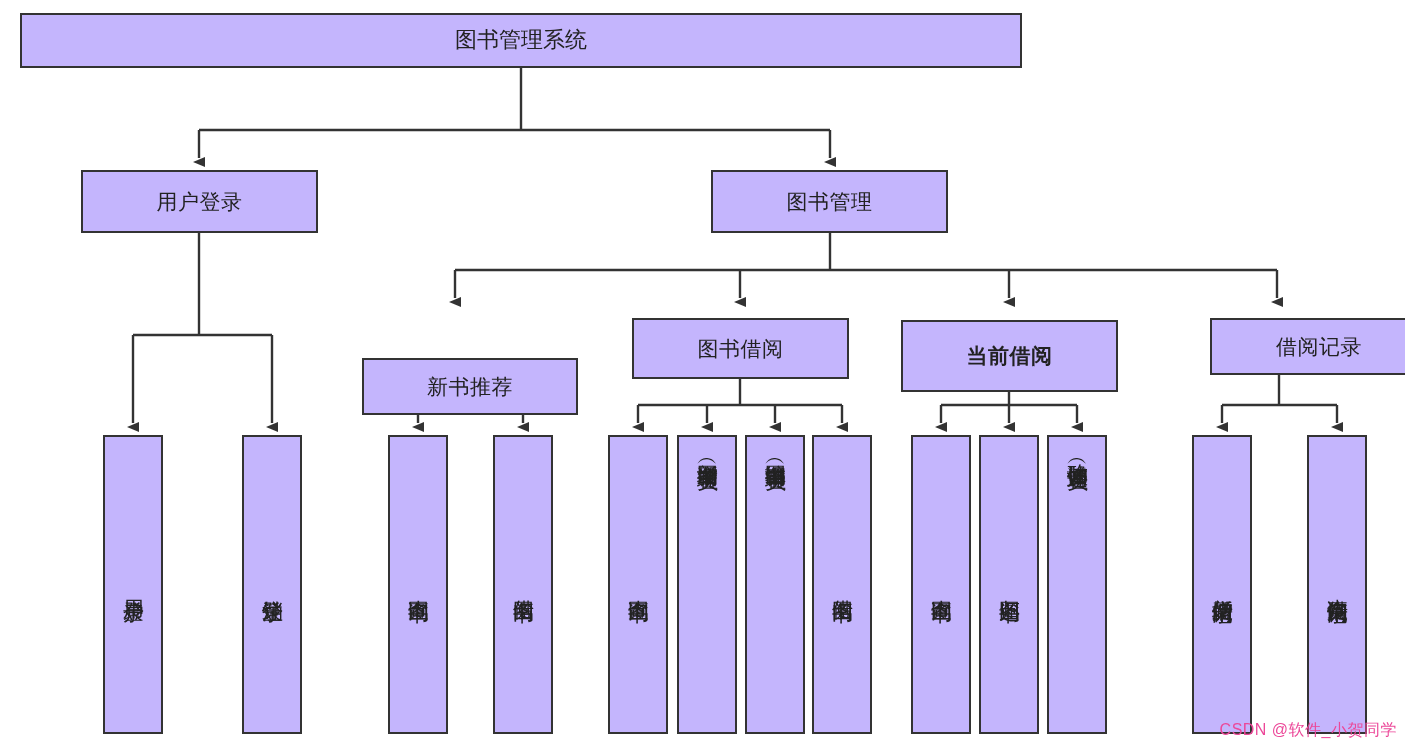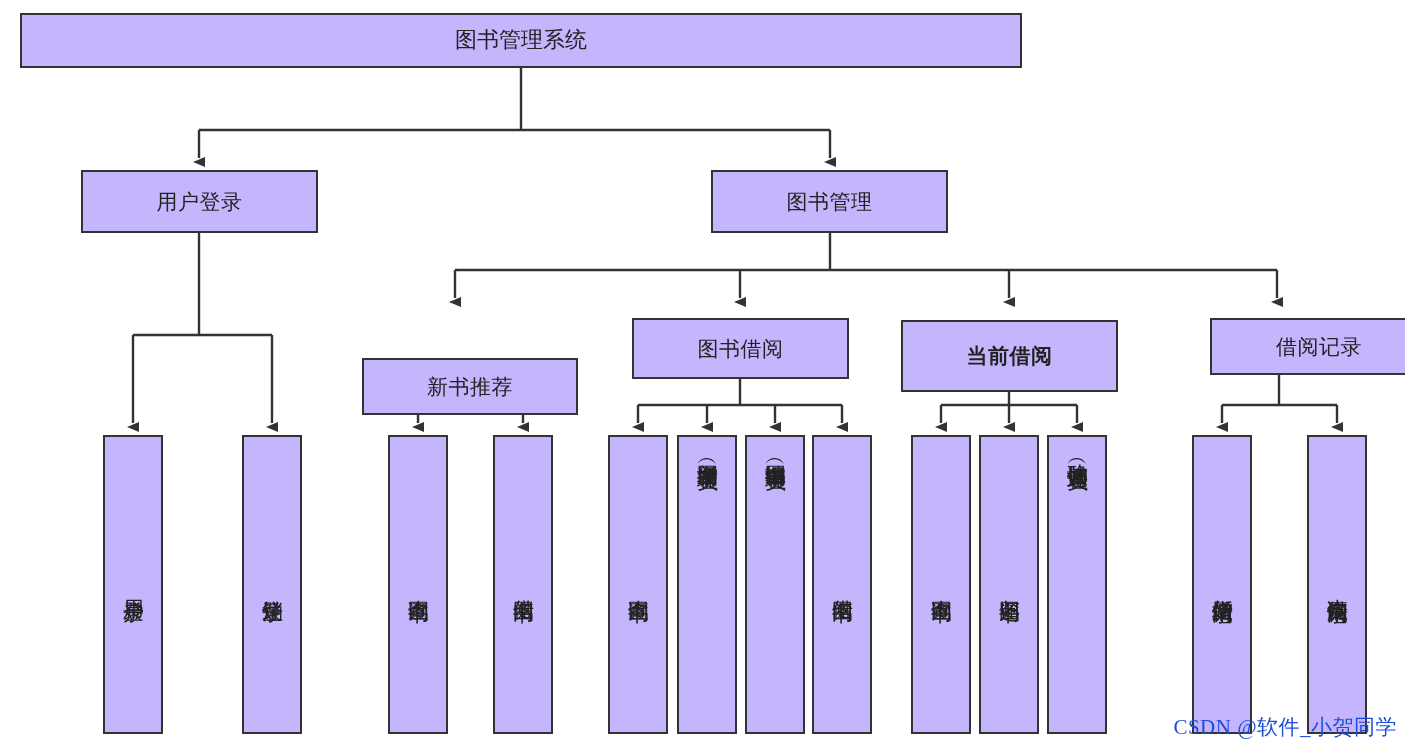--- a/index.html
+++ b/index.html
@@ -62,25 +62,24 @@
     white-space: nowrap;
   }
   .node.leaf.mid {
     align-items: center;
     padding-top: 0;
   }
   .watermark {
     position: absolute;
     right: 8px;
     bottom: 6px;
-    font-size: 21px;
-    color: #1d4ed8;
+    font-size: 16px;
+    color: #ec4899;
     letter-spacing: 0.5px;
     white-space: nowrap;
-    font-family: Liberation Serif, serif;
   }
 </style>
 </head>
 <body>
 
 <div id="canvas">
 
   <svg class="wires" viewBox="0 0 1405 747">
     <defs>
       <marker id="arw" markerWidth="10" markerHeight="12" refX="1" refY="6" orient="auto" markerUnits="userSpaceOnUse">

